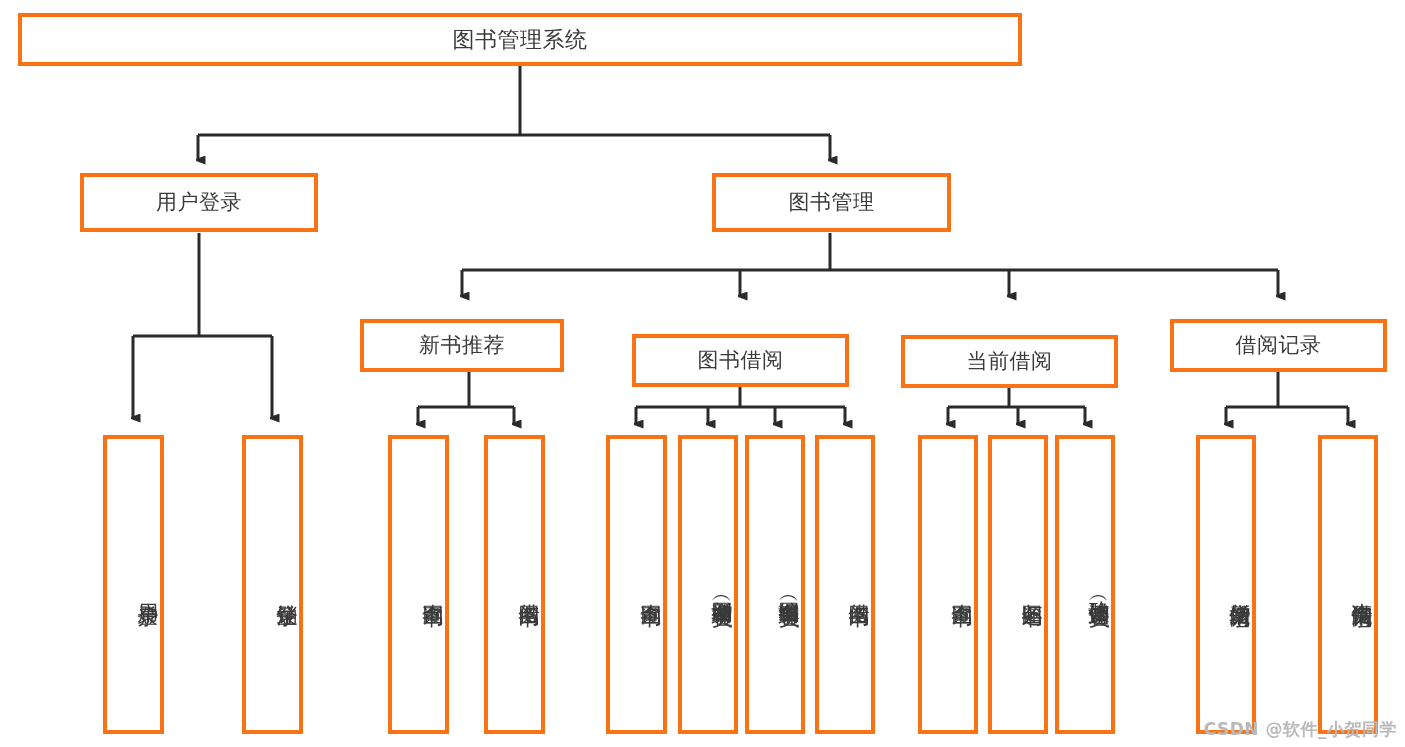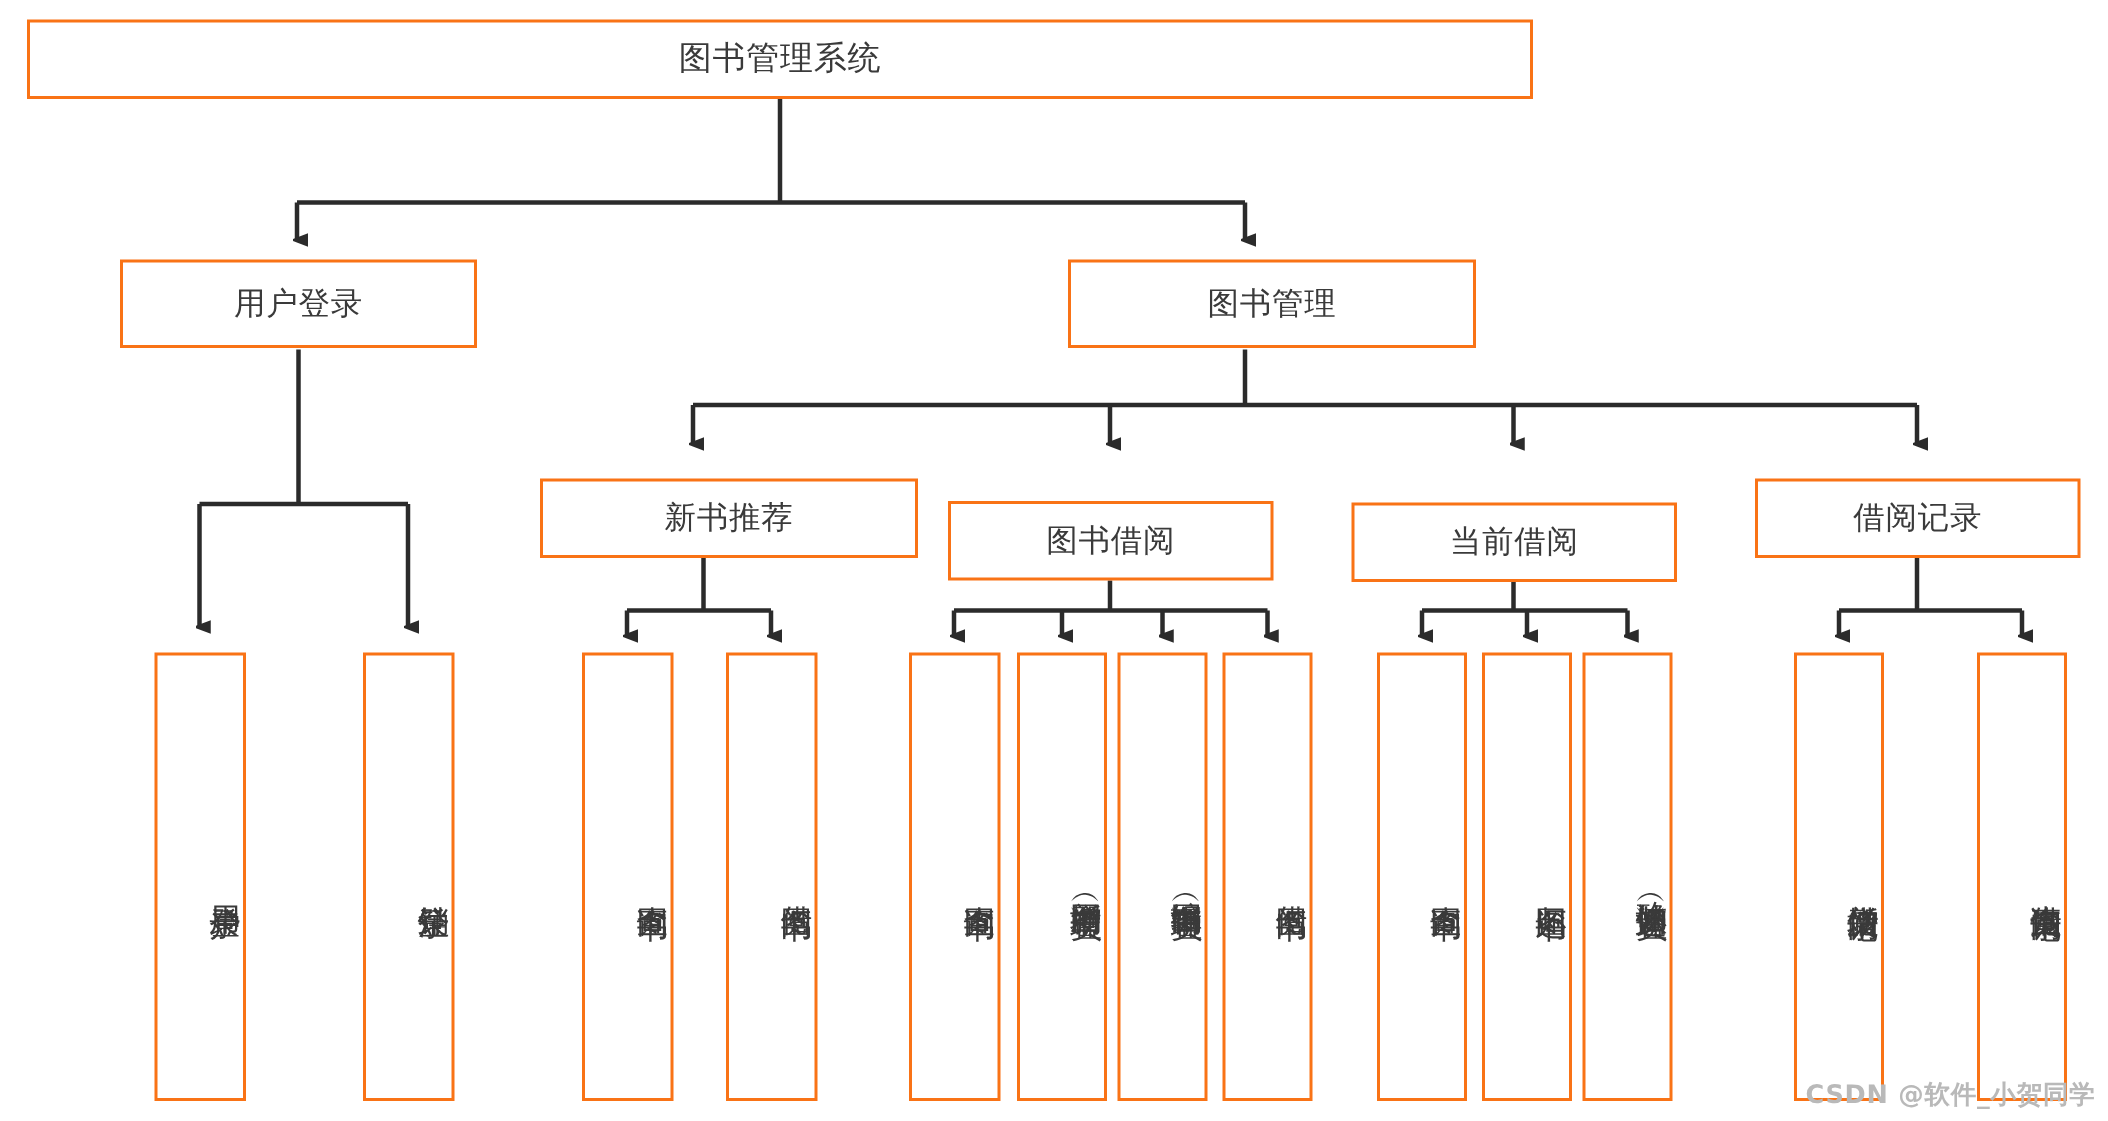--- a/index.html
+++ b/index.html
@@ -21,21 +21,21 @@
     position: absolute;
     left: 0;
     top: 0;
     width: 1405px;
     height: 747px;
     pointer-events: none;
   }
   .node {
     position: absolute;
     box-sizing: border-box;
-    border: 2px solid #f97316;
+    border: 4px solid #f97316;
     background: #ffffff;
     display: flex;
     align-items: center;
     justify-content: center;
     color: #3a3a3a;
     line-height: 1.18;
   }
   .node.horiz {
     font-size: 21px;
     letter-spacing: 0.5px;
@@ -127,25 +127,25 @@
   </svg>
 
   <div class="node horiz" id="root-node" style="left:18px; top:13px; width:1004px; height:53px;">
     <span>图书管理系统</span>
   </div>
 
   <div class="node horiz" style="left:80px; top:173px; width:238px; height:59px;">
     <span>用户登录</span>
   </div>
 
-  <div class="node horiz" style="left:712px; top:173px; width:272px; height:59px;">
+  <div class="node horiz" style="left:712px; top:173px; width:239px; height:59px;">
     <span>图书管理</span>
   </div>
 
-  <div class="node horiz" style="left:360px; top:319px; width:252px; height:53px;align-items:center;">
+  <div class="node horiz" style="left:360px; top:319px; width:204px; height:53px;align-items:center;">
     <span>新书推荐</span>
   </div>
 
   <div class="node horiz" style="left:632px; top:334px; width:217px; height:53px;">
     <span>图书借阅</span>
   </div>
 
   <div class="node horiz" style="left:901px; top:319px; width:217px; height:53px;margin-top:16px;">
     <span>当前借阅</span>
   </div>

